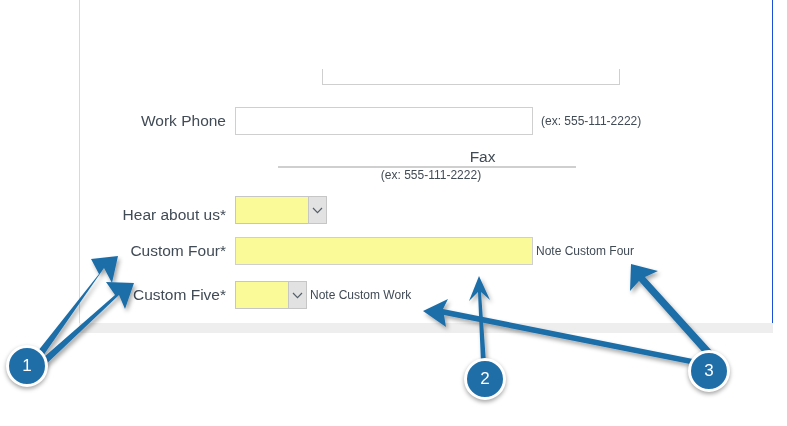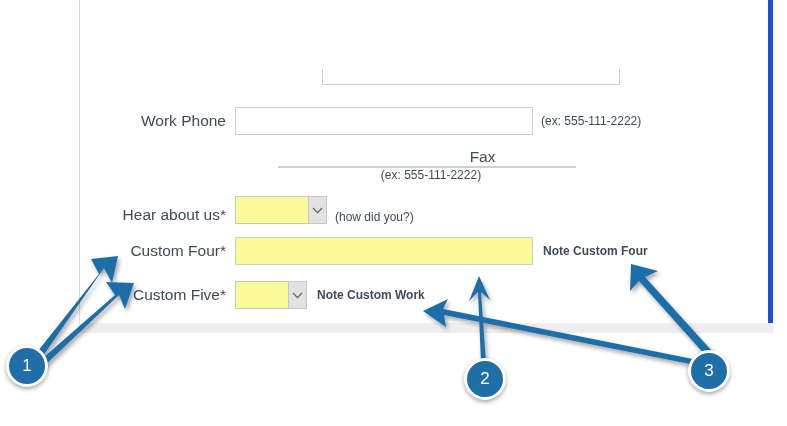--- a/index.html
+++ b/index.html
@@ -20,21 +20,21 @@
 
   
   #form-panel {
     position: absolute;
     left: 79px;
     top: 0px;
     width: 694px;
     height: 323px;
     background: #ffffff;
     border-left: 1px solid #d9d9d9;
-    border-right: 5px solid #1d4ed8;
+    border-right: 1px solid #1d4ed8;
     box-sizing: border-box;
   }
   #panel-footer {
     position: absolute;
     left: 79px;
     top: 323px;
     width: 694px;
     height: 10px;
     background: #eeeeee;
     box-sizing: border-box;
@@ -65,21 +65,21 @@
   .text-input.yellow {
     background: #fafa99;
     border-color: #cfcfcf;
   }
   .hint {
     color: #414b56;
     font-size: 12px;
     white-space: nowrap;
     padding-left: 8px;
   }
-  .hint.tight { padding-left: 10px; font-weight: bold; }
+  .hint.tight { padding-left: 3px; }
 
   
   .select-widget {
     display: flex;
     height: 28px;
     border: 1px solid #c6c6c6;
     box-sizing: border-box;
     background: #fafa99;
   }
   .select-field {
@@ -160,21 +160,20 @@
     <div class="form-row" style="top:192px; width:694px;align-items:flex-end;">
       <div class="row-label">Hear about us*</div>
       <div class="select-widget" style="width:92px;">
         <div class="select-field" style="width:73px;"></div>
         <div class="select-arrow">
           <svg width="11" height="7" viewBox="0 0 11 7" aria-hidden="true">
             <path d="M1 1 L5.5 5.6 L10 1" fill="none" stroke="#555f69" stroke-width="1.2"></path>
           </svg>
         </div>
       </div>
-      <div class="hint">(how did you?)</div>
     </div>
 
     <div class="form-row" style="top:235px; width:694px;align-items:center;">
       <div class="row-label">Custom Four*</div>
       <div class="text-input yellow" style="width:298px;"></div>
       <div class="hint tight">Note Custom Four</div>
     </div>
 
     <div class="form-row" style="top:279px; width:694px;">
       <div class="row-label">Custom Five*</div>

